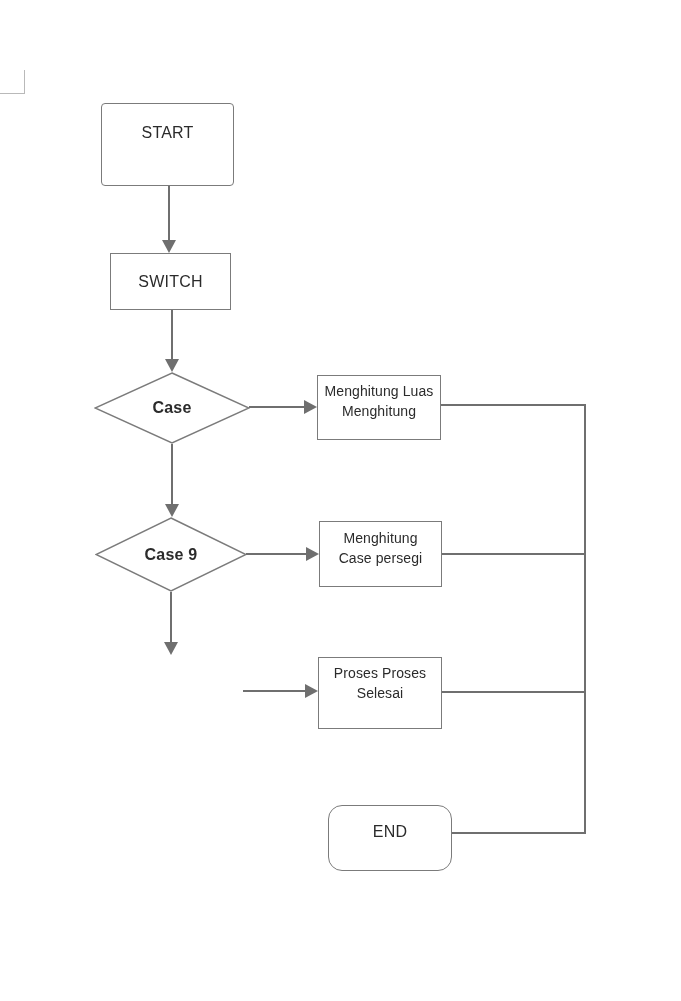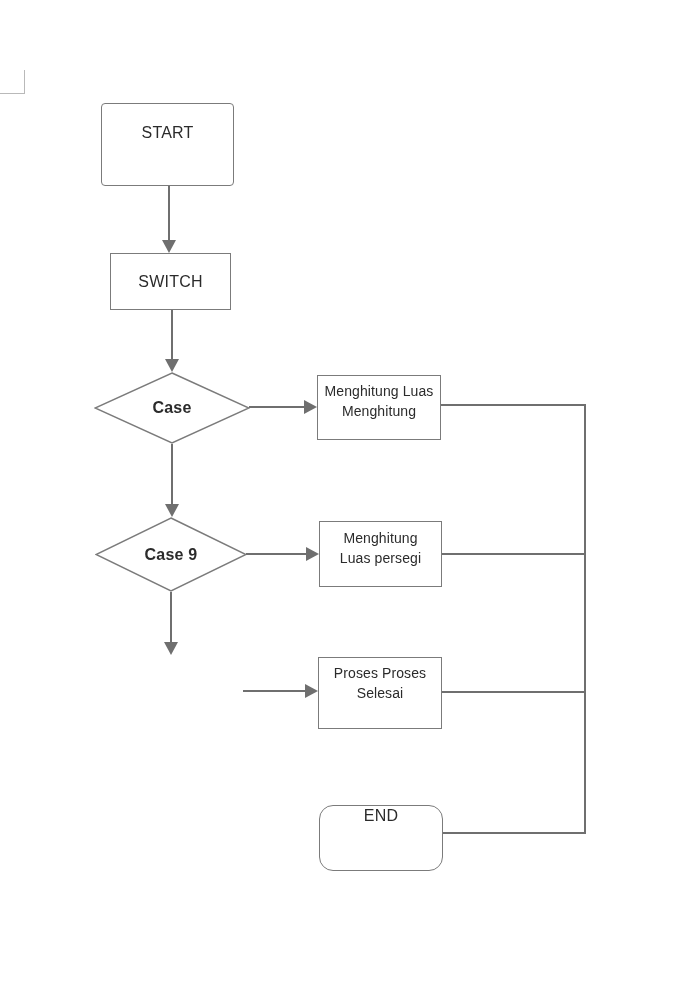--- a/index.html
+++ b/index.html
@@ -129,21 +129,21 @@
     </svg>
     <div class="dlabel">Case 9</div>
   </div>
 
   <div class="line" style="left:246px; top:553px; width:61px; height:2px;"></div>
   <div class="ah-right" style="left:306px; top:547px;"></div>
 
   <div class="node" style="left:319px; top:521px; width:123px; height:66px; padding-top:6px;">
     <div class="proc-lines">
       <div>Menghitung</div>
-      <div>Luas persegi</div>
+      <div>Case persegi</div>
     </div>
   </div>
 
   <div class="line" style="left:442px; top:553px; width:144px; height:2px;"></div>
 
   <div class="line" style="left:170px; top:592px; width:2px; height:51px;"></div>
   <div class="ah-down" style="left:164px; top:642px;"></div>
 
 
   <div class="line" style="left:243px; top:690px; width:63px; height:2px;"></div>
@@ -155,17 +155,17 @@
       <div>Selesai</div>
     </div>
   </div>
 
   <div class="line" style="left:442px; top:691px; width:144px; height:2px;"></div>
 
   <div class="line" style="left:584px; top:404px; width:2px; height:430px;"></div>
 
   <div class="line" style="left:443px; top:832px; width:143px; height:2px;"></div>
 
-  <div class="node terminator" style="left:319px; top:805px; width:124px; height:66px; padding-top:1px; border-radius:14px;">
+  <div class="node terminator" style="left:328px; top:805px; width:124px; height:66px; padding-top:17px; border-radius:14px;">
     <span>END</span>
   </div>
 
 </div>
 
 </body></html>

